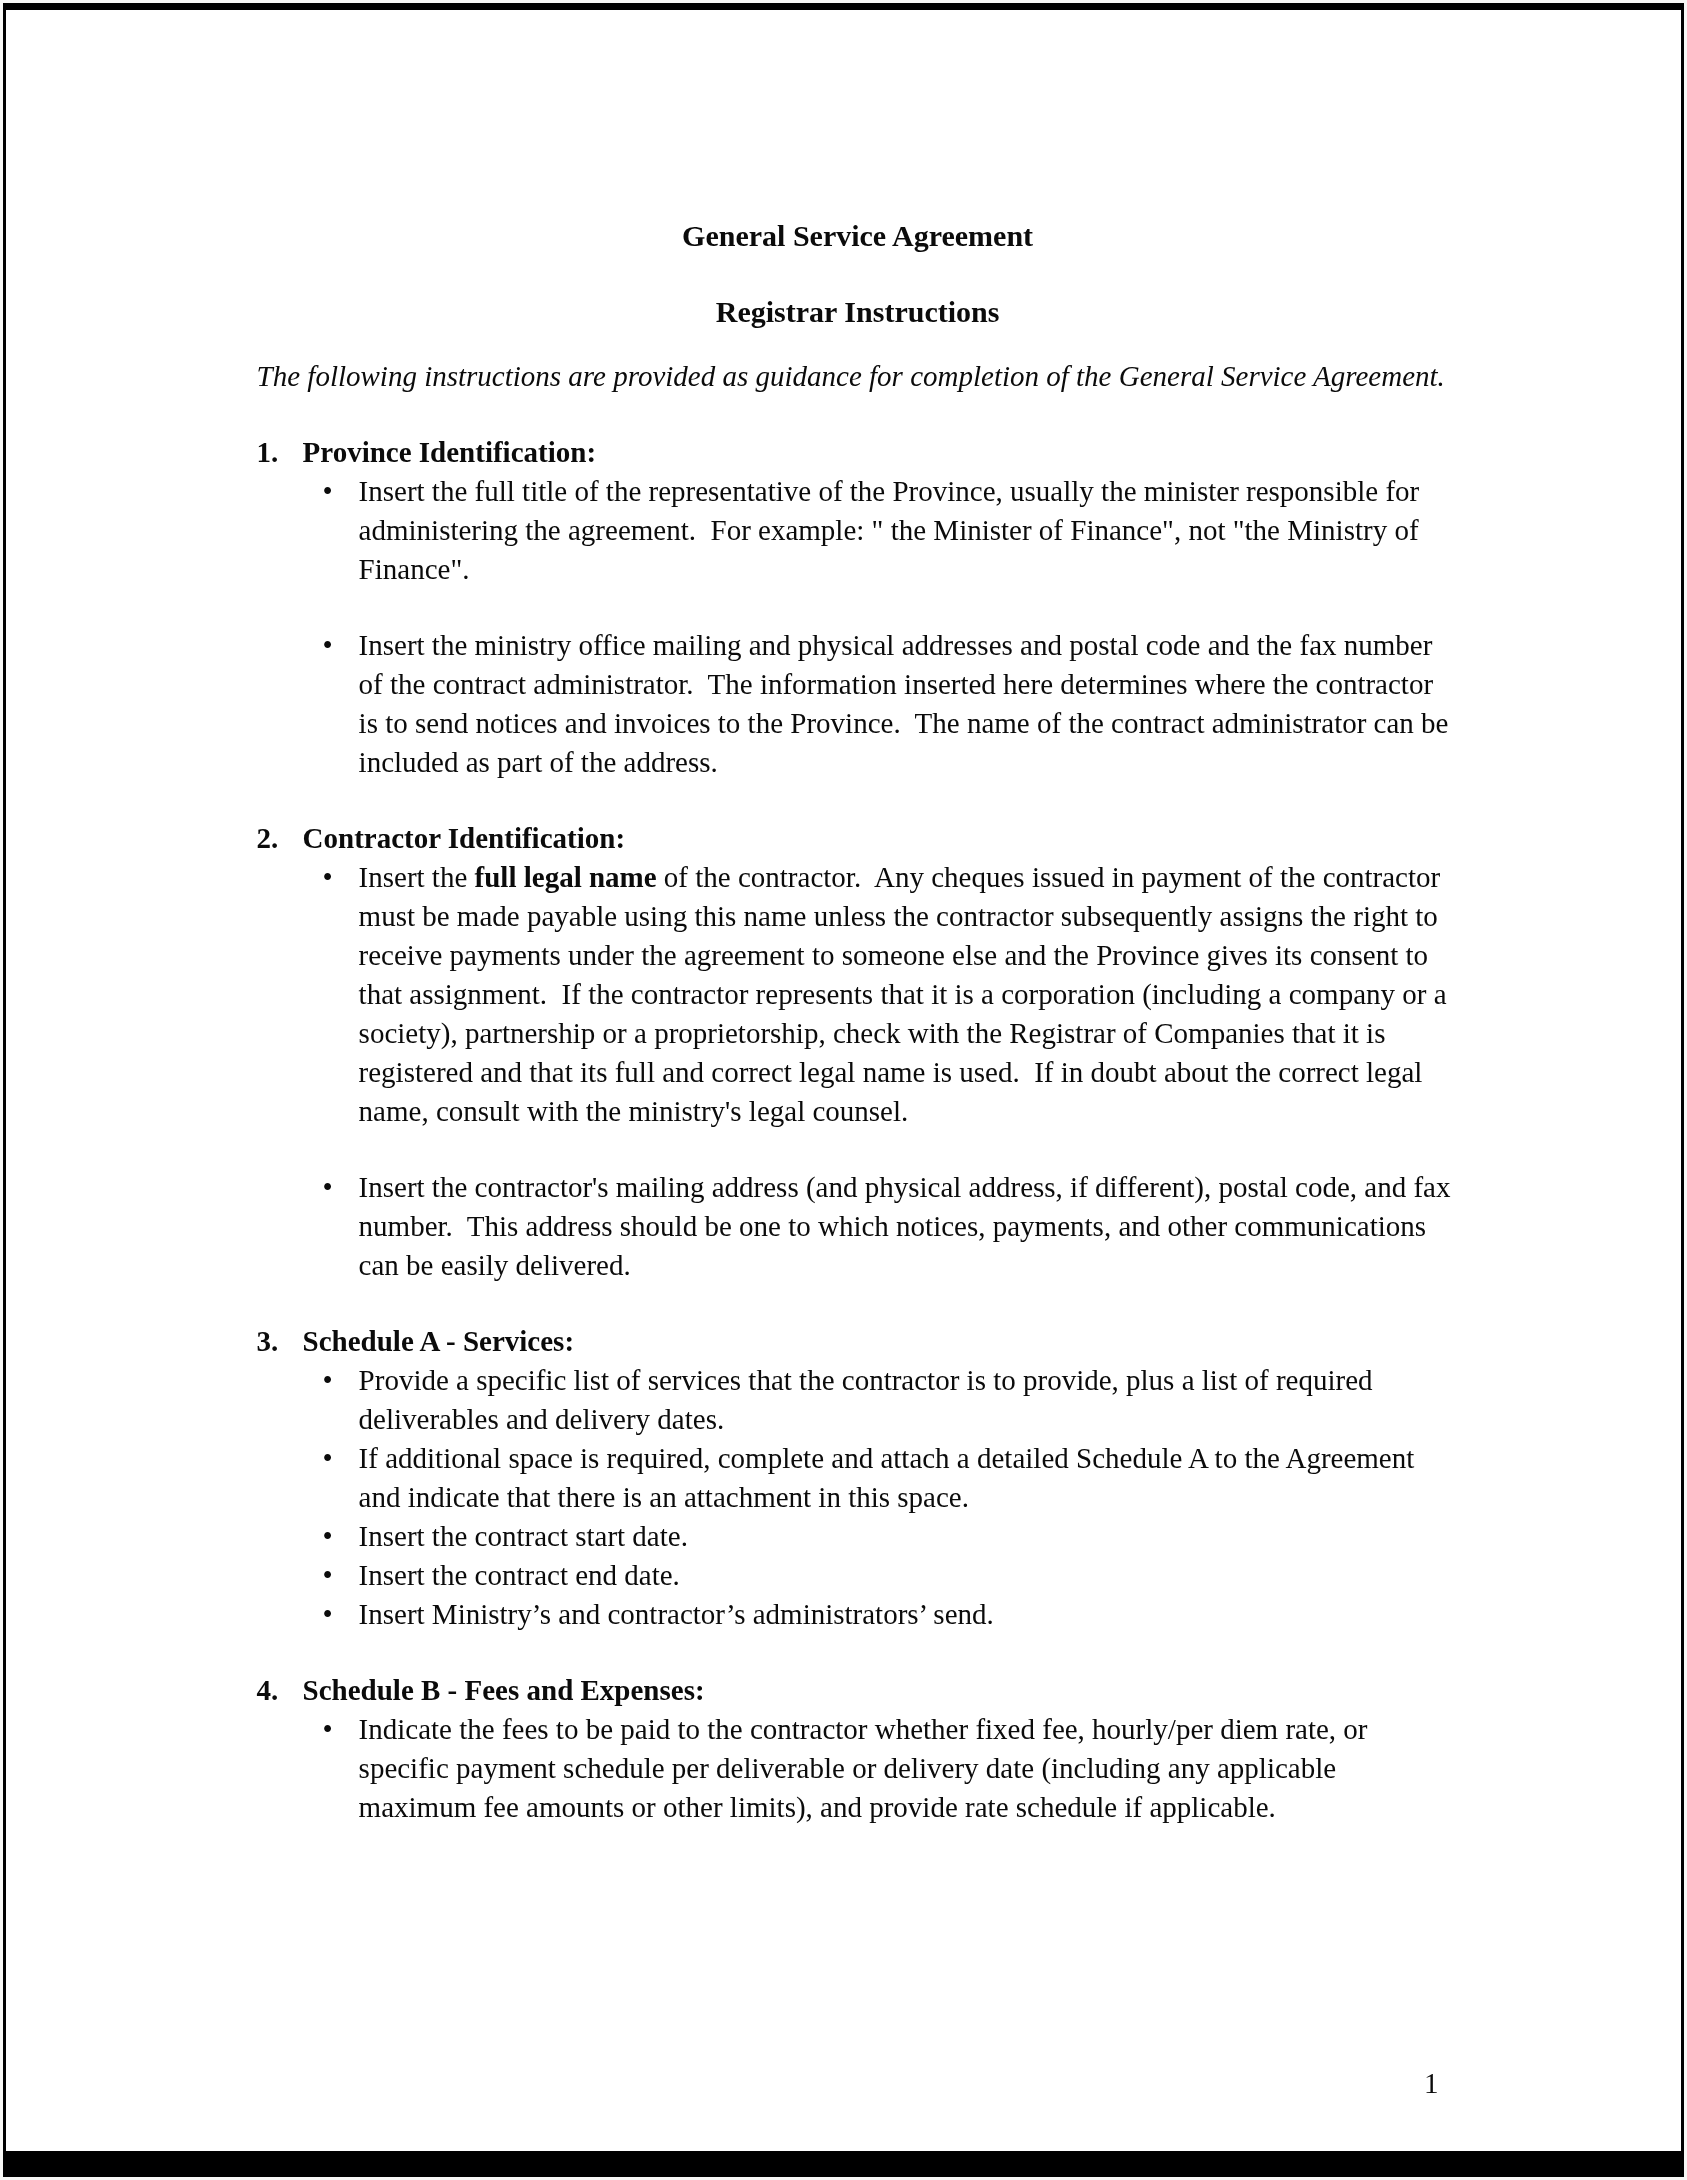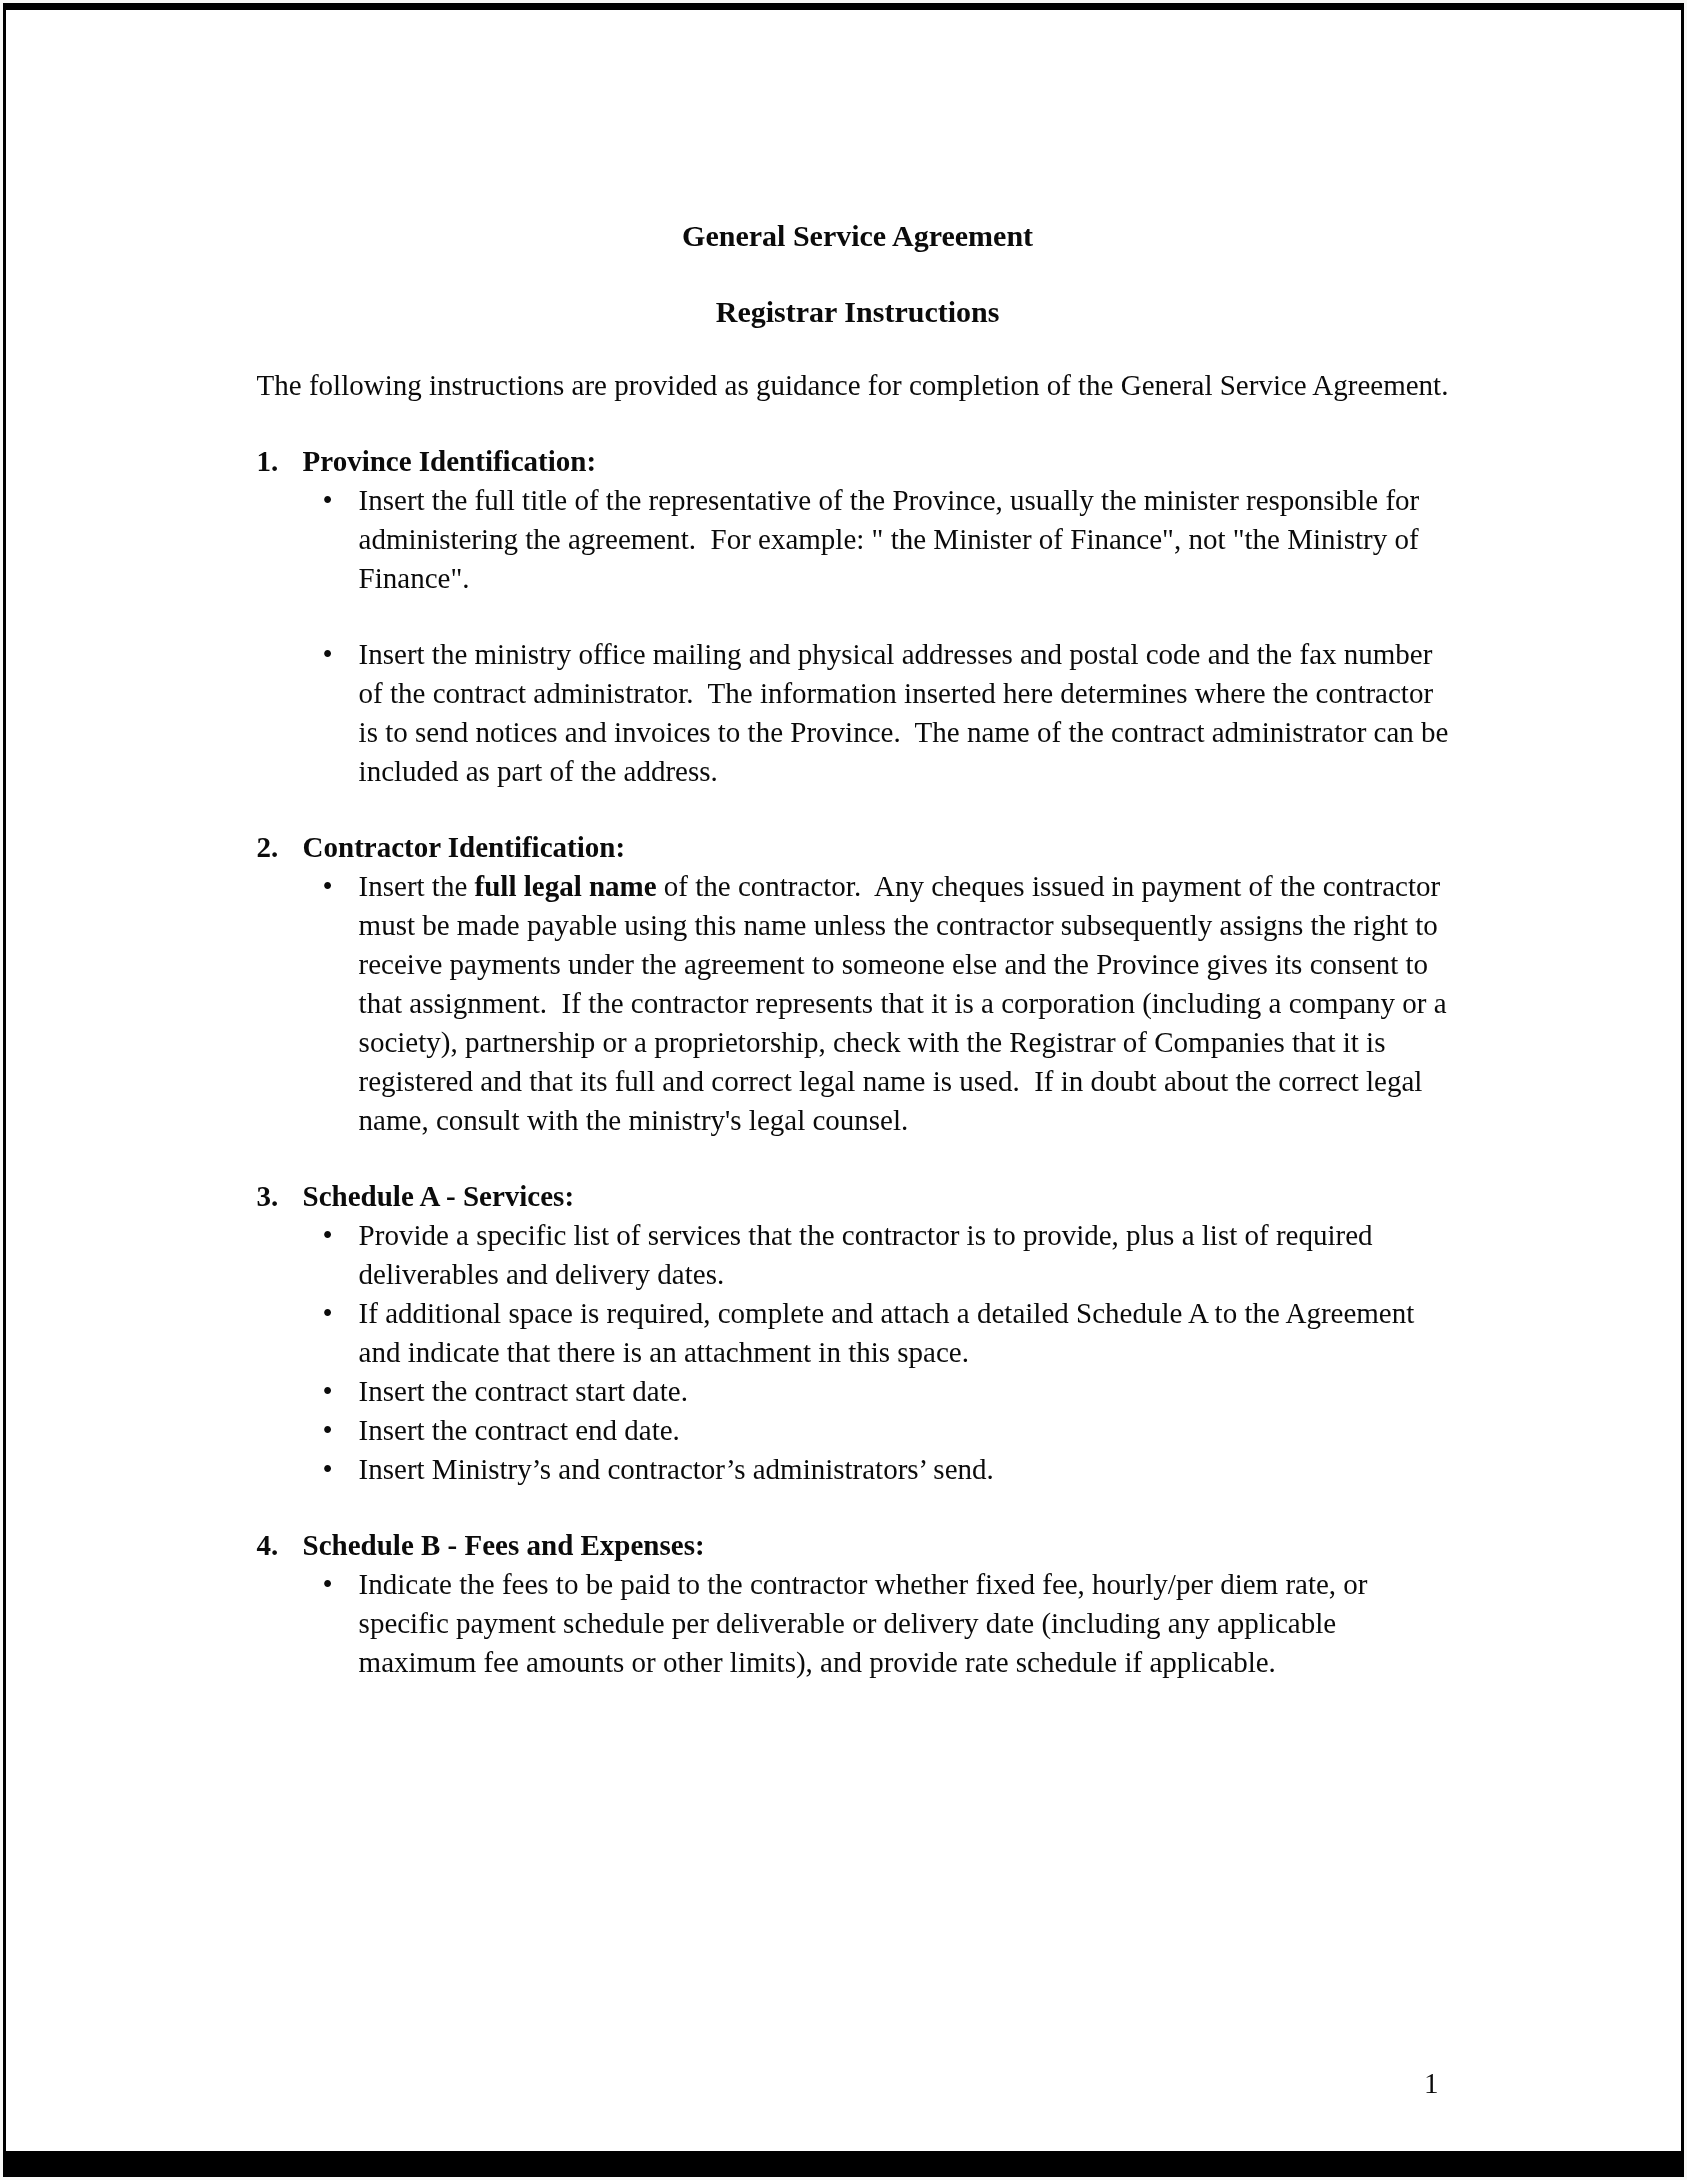--- a/index.html
+++ b/index.html
@@ -35,22 +35,23 @@
     line-height:39px;
   }
   .doc-subtitle {
     text-align:center;
     font-size:30px;
     font-weight:bold;
     line-height:39px;
     margin-top:37px;
   }
   .intro {
-    margin-top:35px;
+    margin-top:26px;
     white-space:pre-wrap;
+    font-style:italic;
   }
   .section { margin-top:37px; }
   .sec-head {
     display:flex;
     font-weight:bold;
   }
   .sec-num {
     width:46px;
     flex:0 0 46px;
   }
@@ -97,20 +98,21 @@
       </ul>
     </div>
 
     <div class="section">
       <div class="sec-head">
         <span class="sec-num">2.</span>
         <span class="sec-title">Contractor Identification:</span>
       </div>
       <ul class="bullets spaced">
         <li><span>Insert the </span><strong>full legal name</strong><span> of the contractor.  Any cheques issued in payment of the contractor must be made payable using this name unless the contractor subsequently assigns the right to receive payments under the agreement to someone else and the Province gives its consent to that assignment.  If the contractor represents that it is a corporation (including a company or a society), partnership or a proprietorship, check with the Registrar of Companies that it is registered and that its full and correct legal name is used.  If in doubt about the correct legal name, consult with the ministry's legal counsel.</span></li>
+        <li>Insert the contractor's mailing address (and physical address, if different), postal code, and fax number.  This address should be one to which notices, payments, and other communications can be easily delivered.</li>
       </ul>
     </div>
 
     <div class="section">
       <div class="sec-head">
         <span class="sec-num">3.</span>
         <span class="sec-title">Schedule A - Services:</span>
       </div>
       <ul class="bullets">
         <li>Provide a specific list of services that the contractor is to provide, plus a list of required deliverables and delivery dates.</li>

